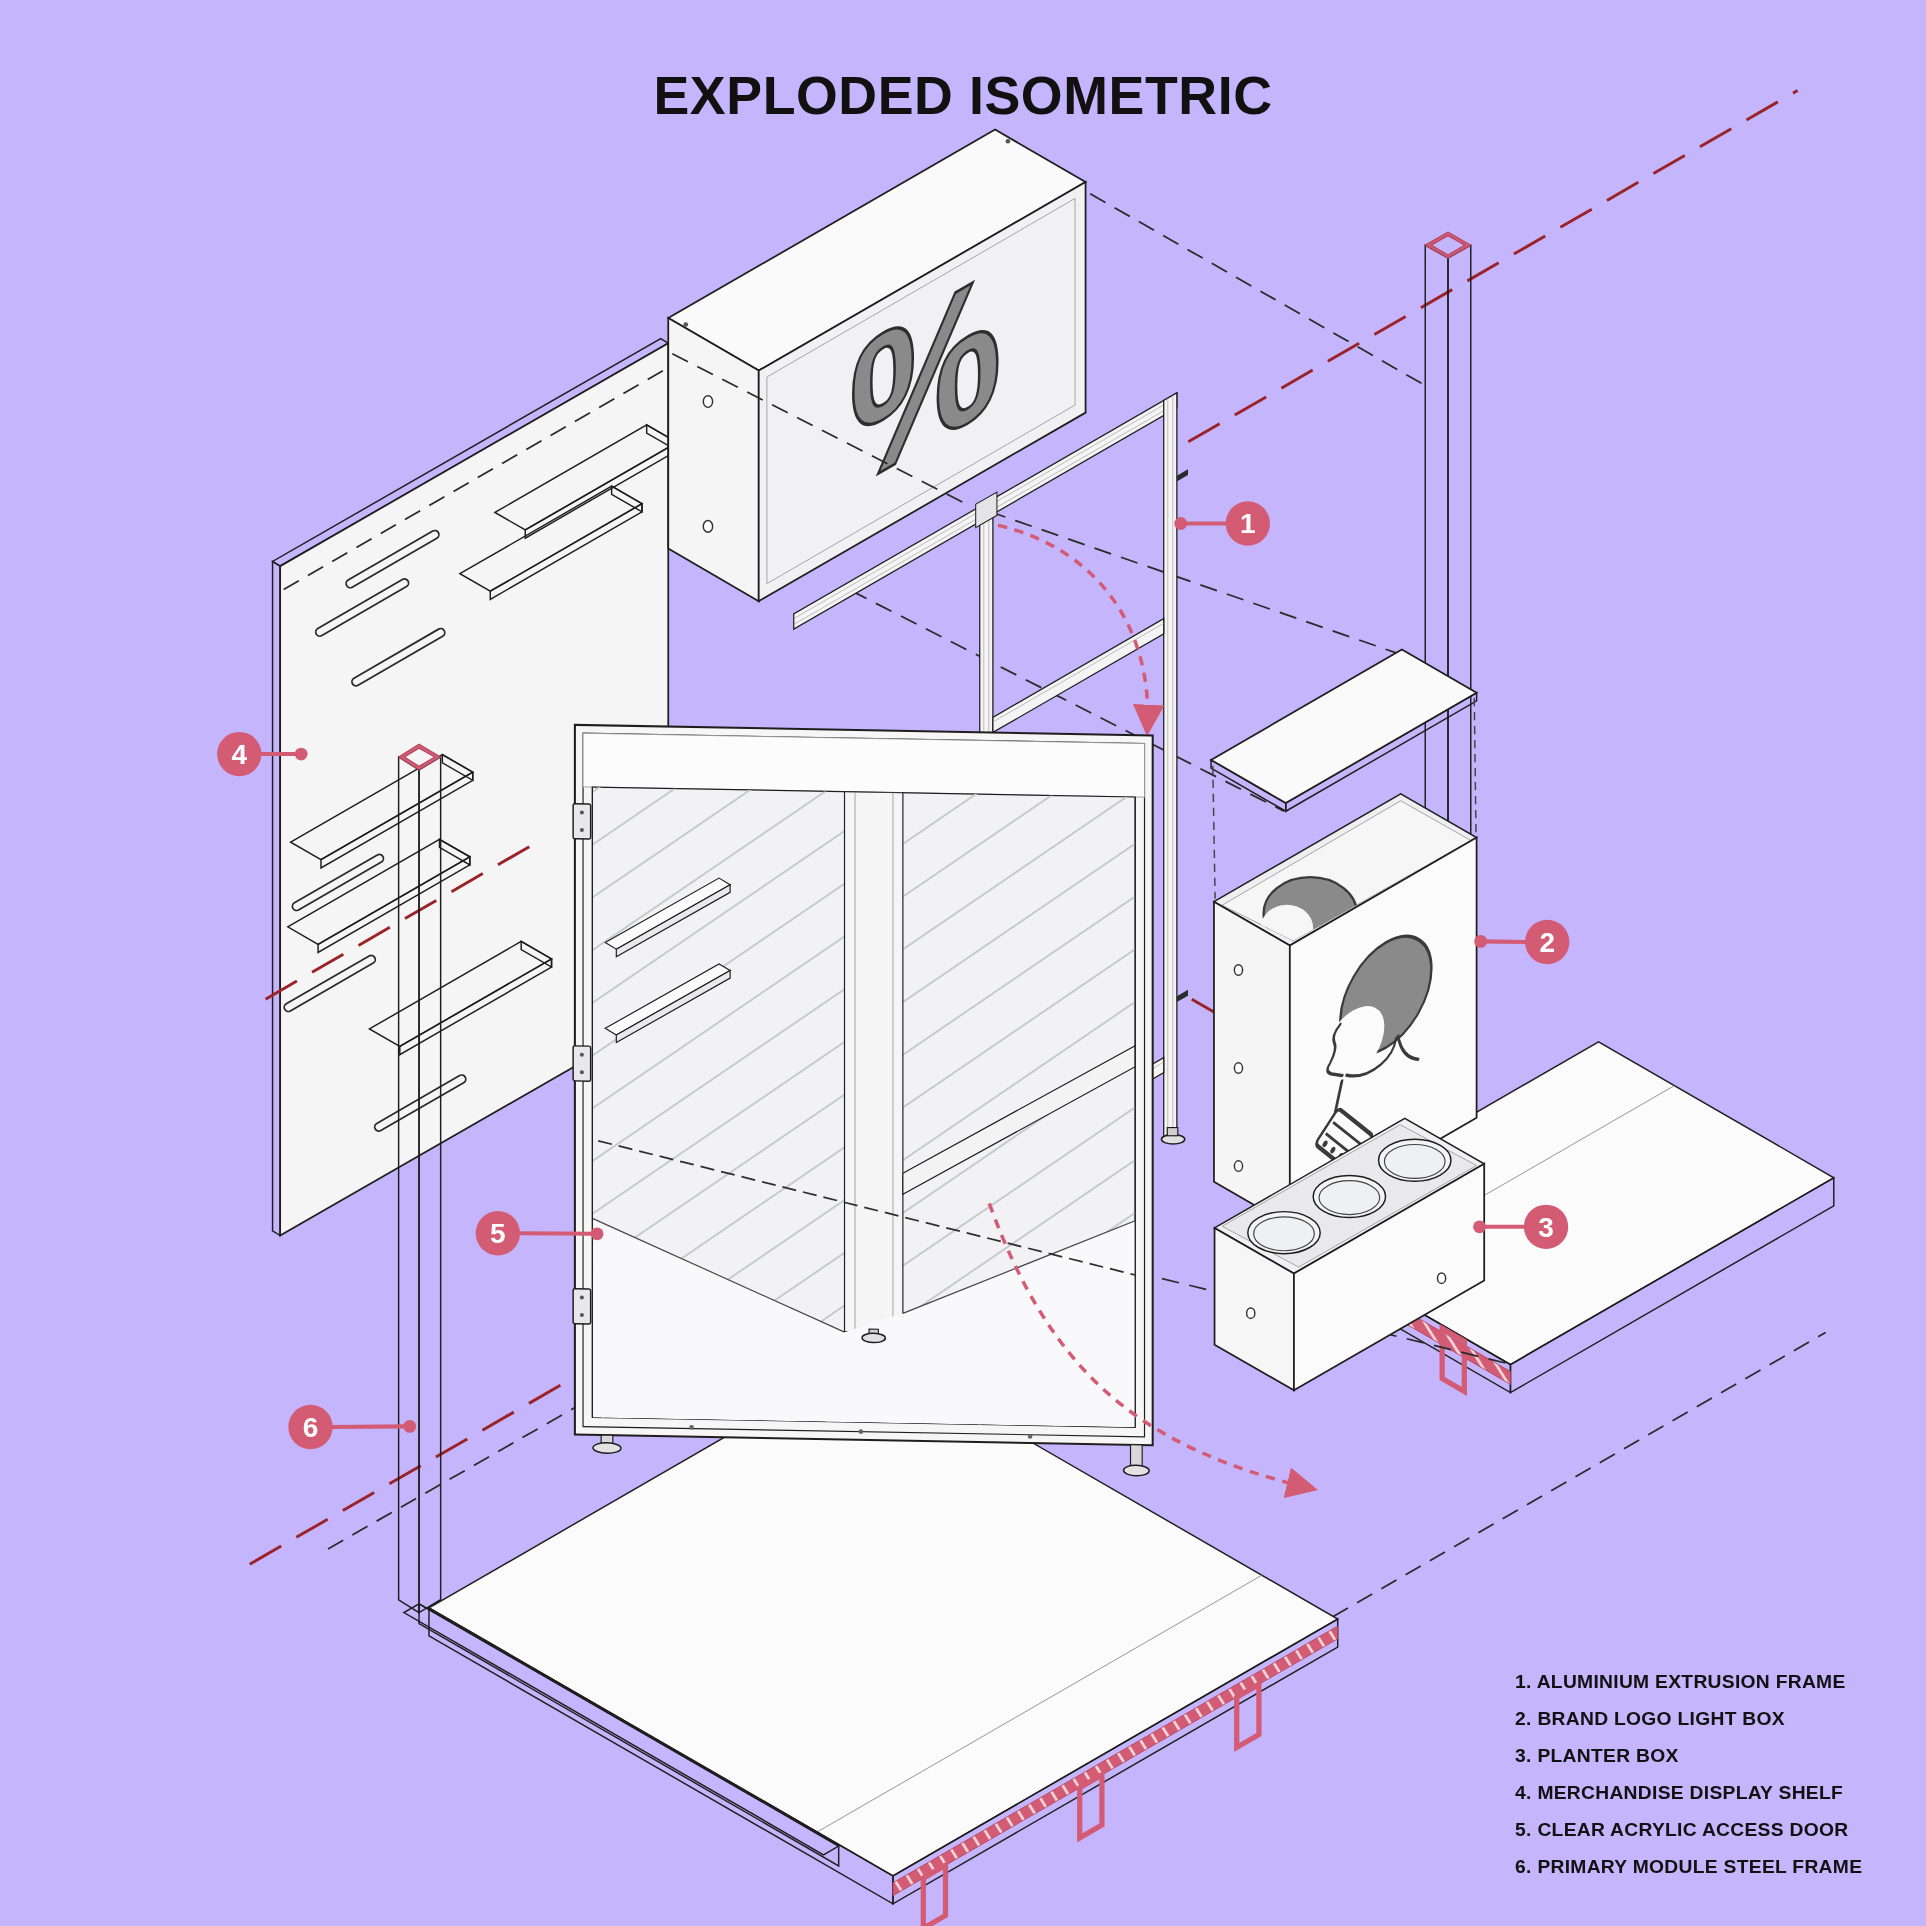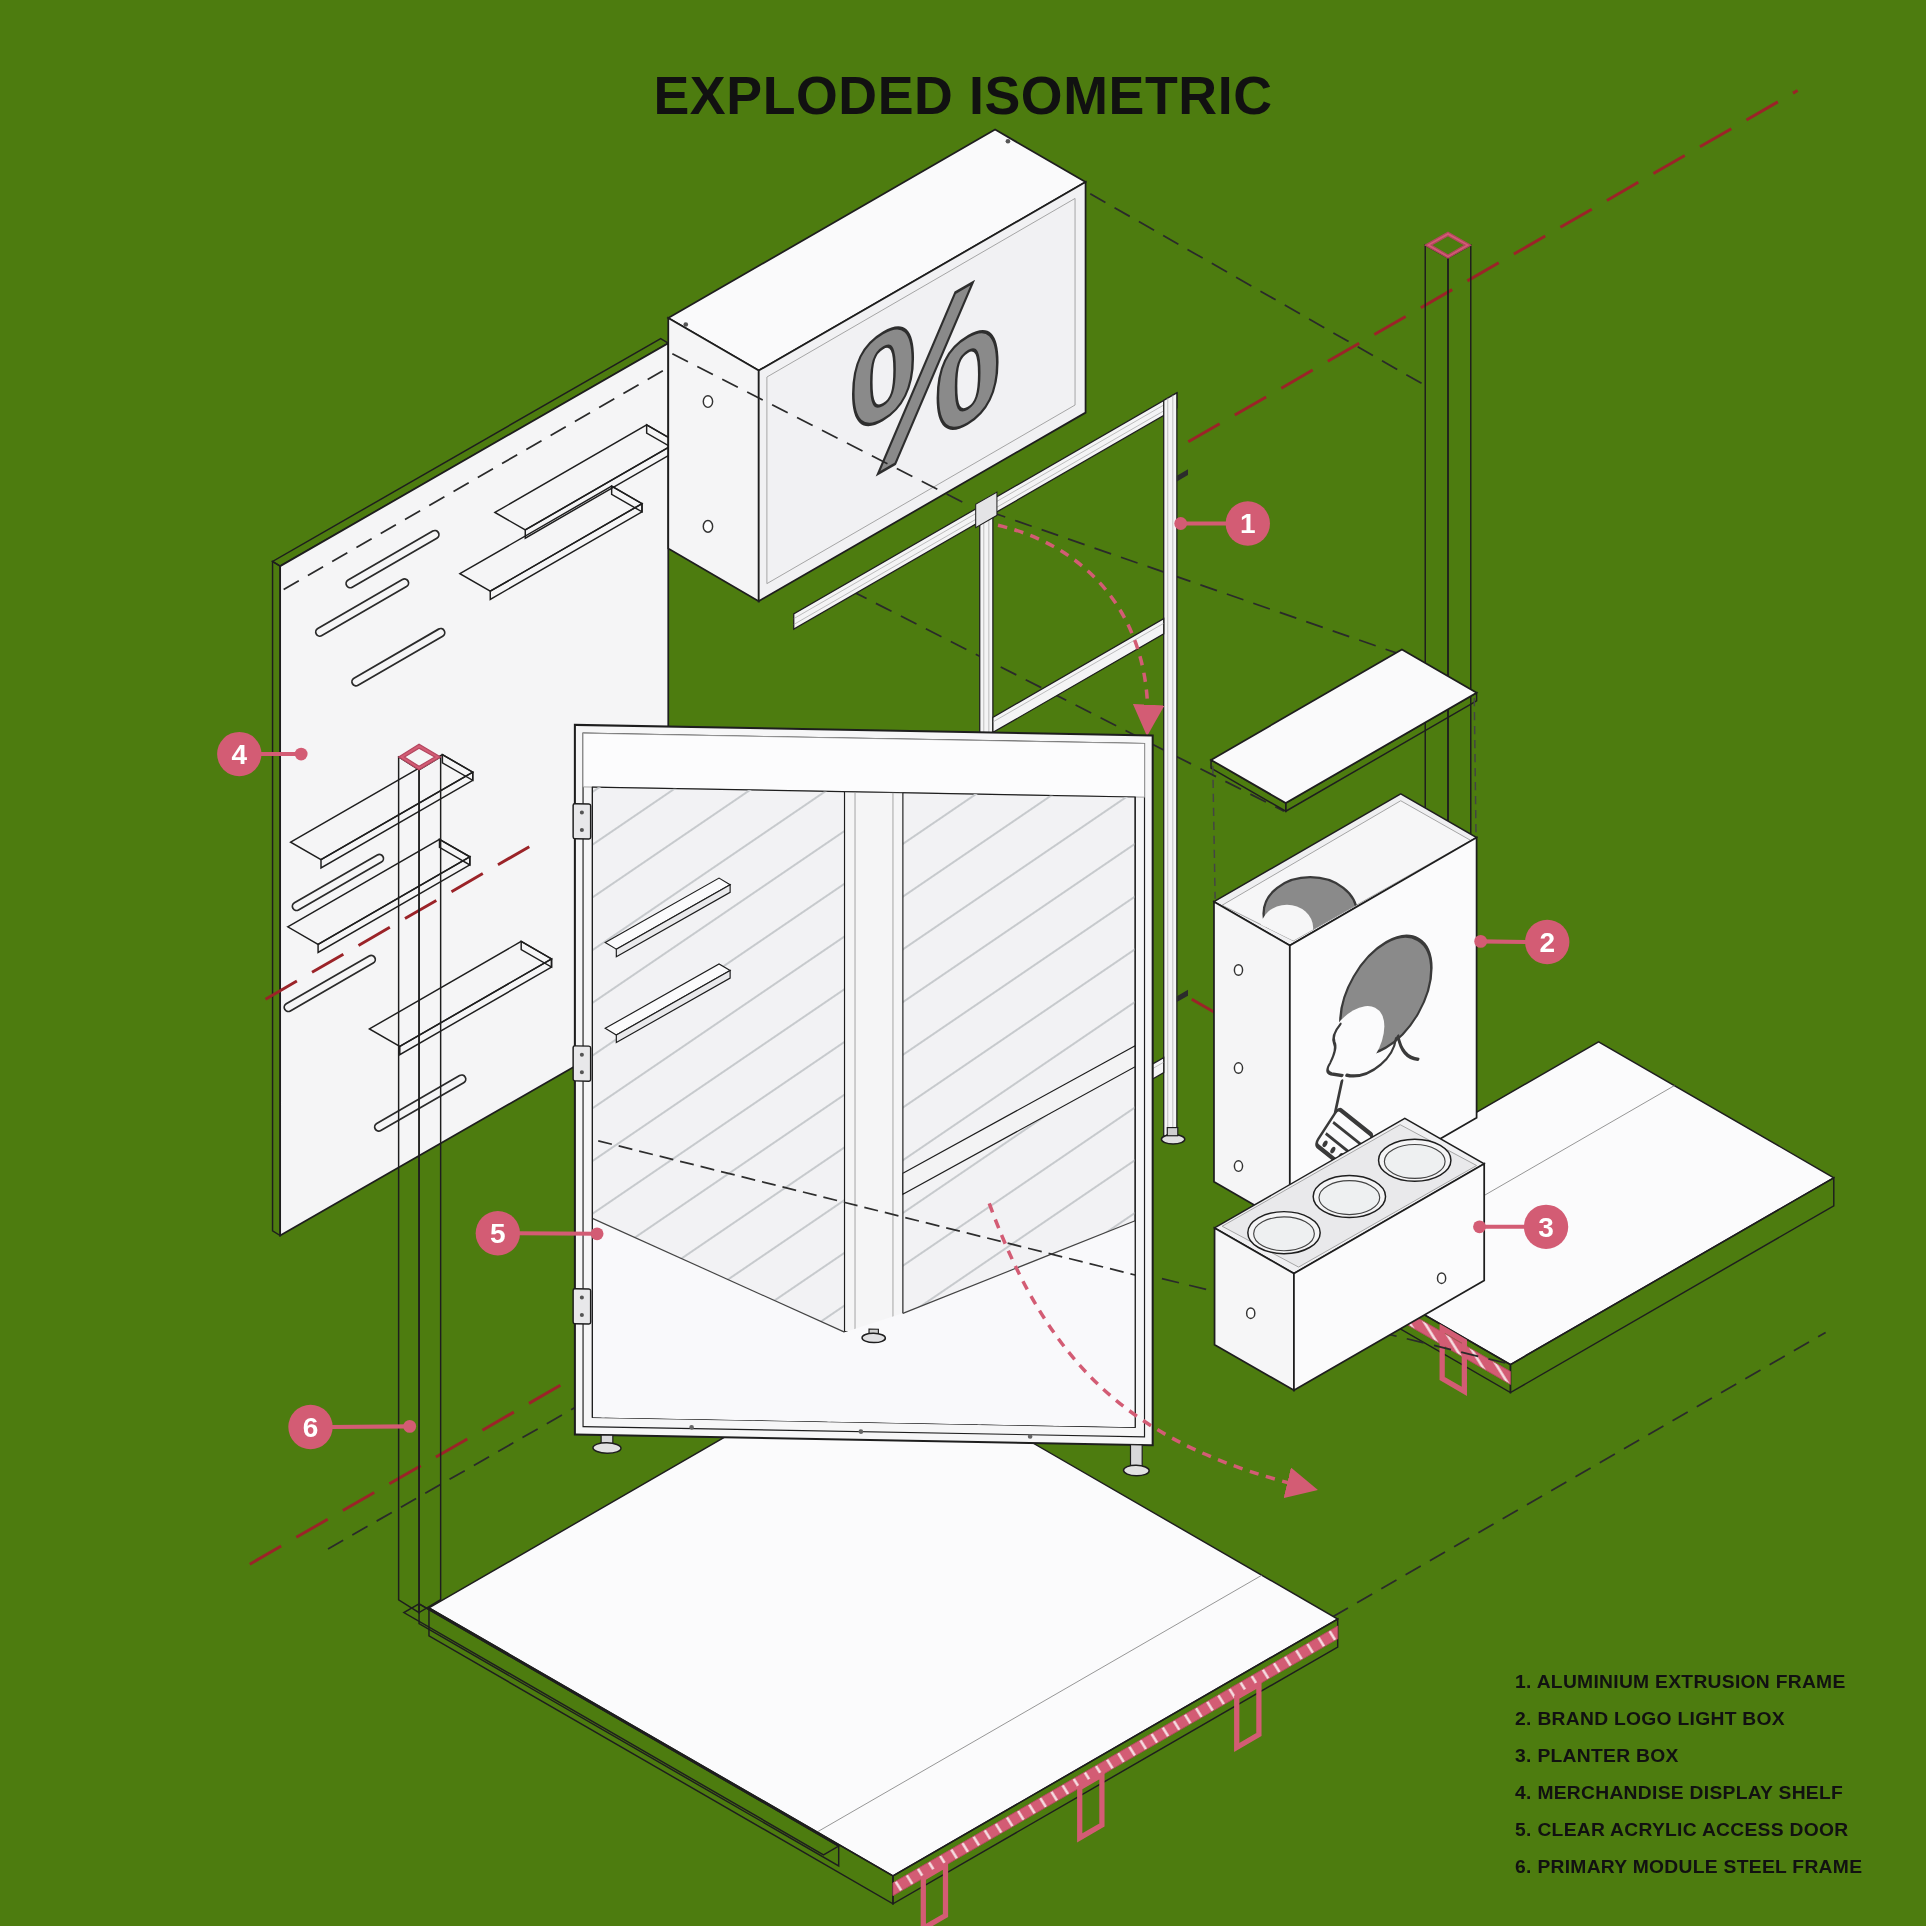--- a/index.html
+++ b/index.html
@@ -1,16 +1,16 @@
 <!DOCTYPE html>
 <html style="font-size:9.3px"><head>
 <meta charset="utf-8">
 <style>
   html,body{margin:0;padding:0;background:#ffffff;}
-  #stage{position:relative;width:1926px;height:1926px;background:#4d7c0f;overflow:hidden;}
+  #stage{position:relative;width:1926px;height:1926px;background:#c4b5fd;overflow:hidden;}
   svg{position:absolute;inset:0;}
   text{font-family:"Liberation Sans","DejaVu Sans",sans-serif;}
   .title{font-weight:bold;font-size:92px;letter-spacing:1px;fill:#111111;}
   .legend{font-weight:bold;font-size:33px;letter-spacing:.5px;fill:#111111;}
   .badge-num{font-weight:bold;font-size:48px;fill:#ffffff;text-anchor:middle;}
   .ln{stroke:#1e1e1e;stroke-width:2.5;fill:none;}
 </style>
 </head>
 <body>
 

